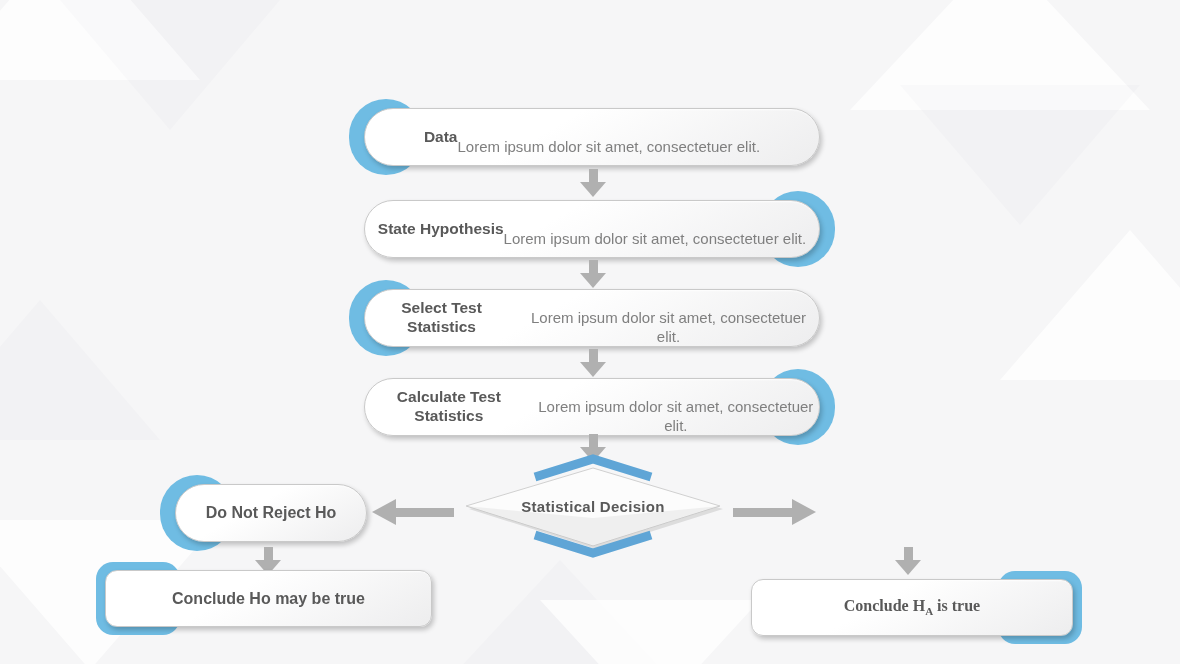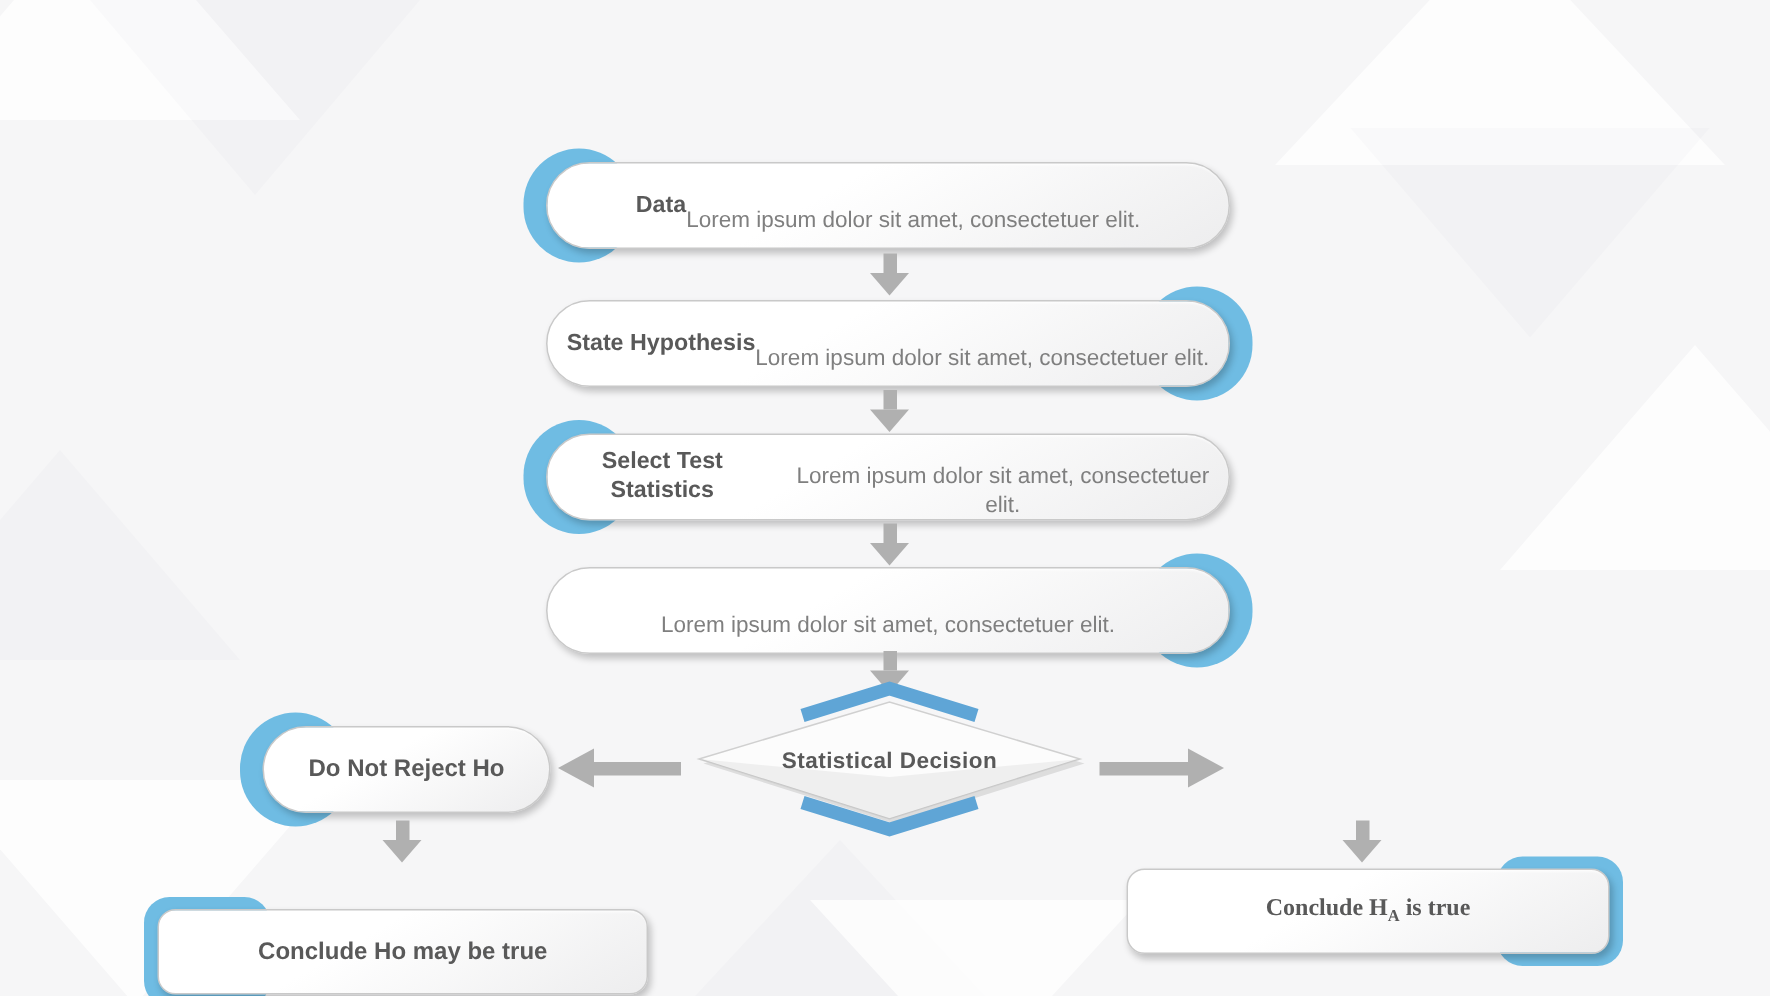--- a/index.html
+++ b/index.html
@@ -123,20 +123,21 @@
   </div>
 
   <div class="arrow-down" style="left:580px; top:349px;">
     <div class="shaft"></div>
       <div class="head"></div>
   </div>
 
   <div class="shape step" style="top:378px;">
     <div class="accent accent-right"></div>
     <div class="facebox pillbox">
+      <div class="box-title">Calculate Test Statistics</div>
       <div class="box-desc">Lorem ipsum dolor sit amet, consectetuer elit.</div>
     </div>
   </div>
 
   <div class="arrow-down" style="left:580px; top:434px;">
     <div class="shaft"></div>
       <div class="head"></div>
   </div>
 
   <svg class="diamond" width="306" height="100">
@@ -166,21 +167,21 @@
 
   <div class="arrow-down" style="left:255px; top:547px;">
     <div class="shaft"></div>
       <div class="head"></div>
   </div>
   <div class="arrow-down" style="left:895px; top:547px;">
     <div class="shaft"></div>
       <div class="head"></div>
   </div>
 
-  <div class="shape" style="left:105px; top:606px; width:327px; height:57px;">
+  <div class="shape" style="left:105px; top:570px; width:327px; height:57px;">
     <div class="rect-accent rect-accent-left"></div>
     <div class="facebox rectbox">
       <div class="conclusion-label">Conclude Ho may be true</div>
     </div>
   </div>
   <div class="shape" style="left:751px; top:579px; width:322px; height:57px;font-family:Liberation Serif, serif;">
     <div class="rect-accent rect-accent-right"></div>
     <div class="facebox rectbox">
       <div class="conclusion-label"><span>Conclude H</span><sub>A</sub><span> is true</span></div>
     </div>

